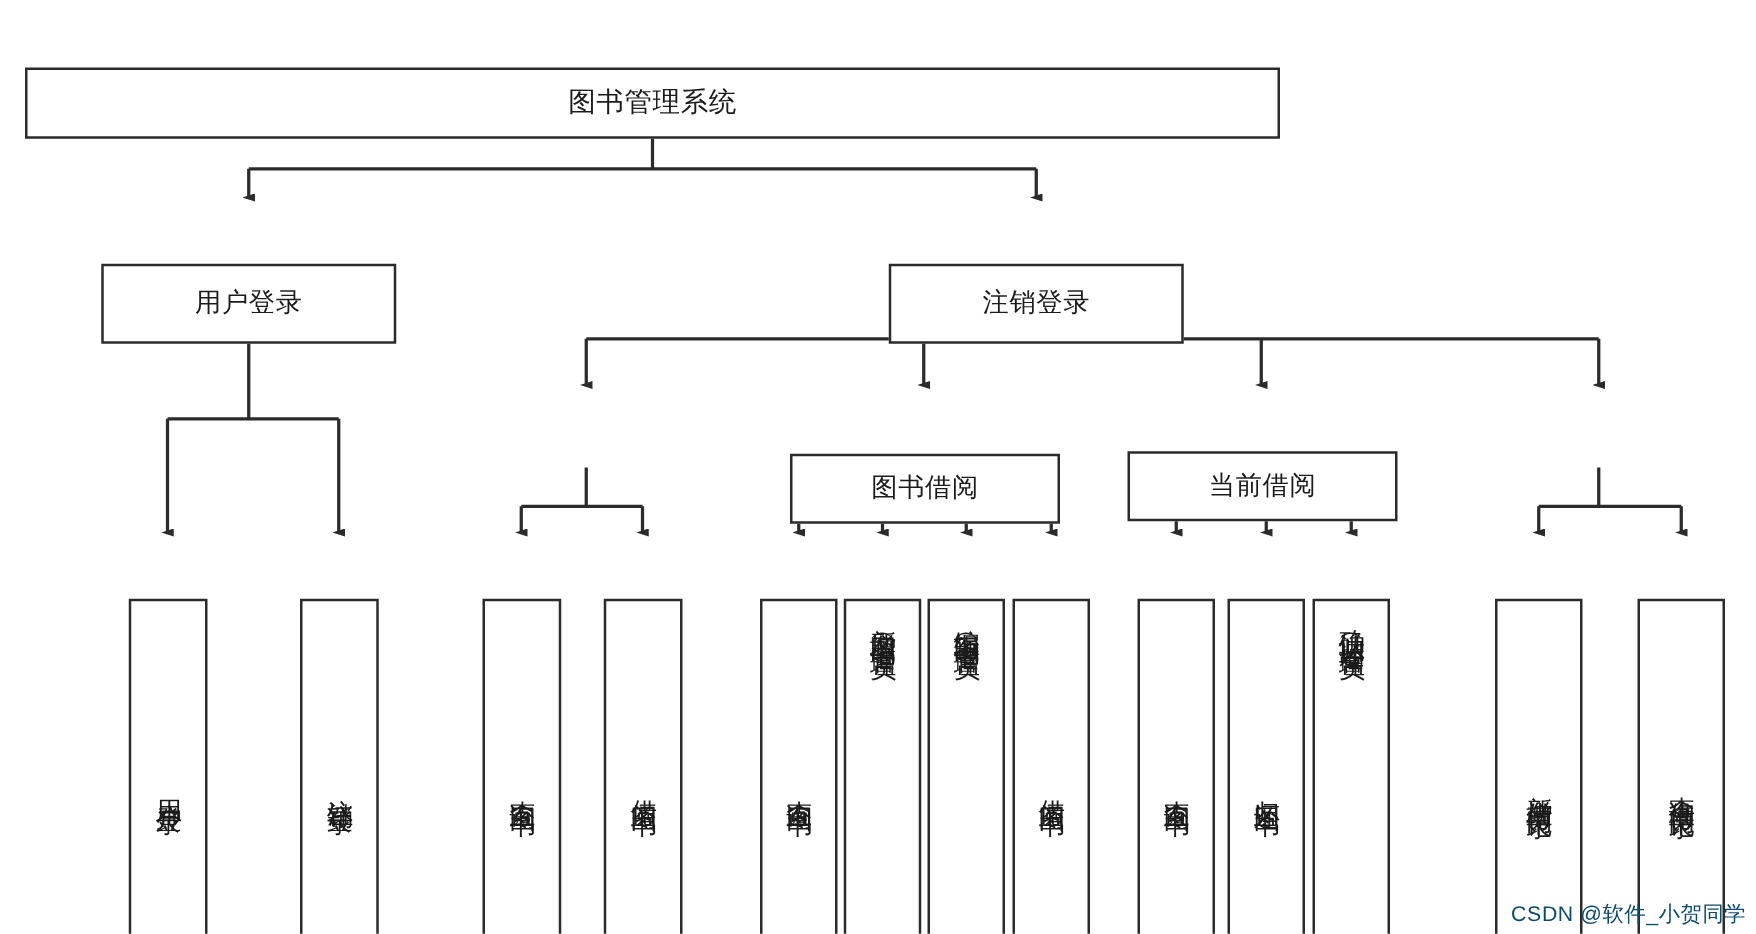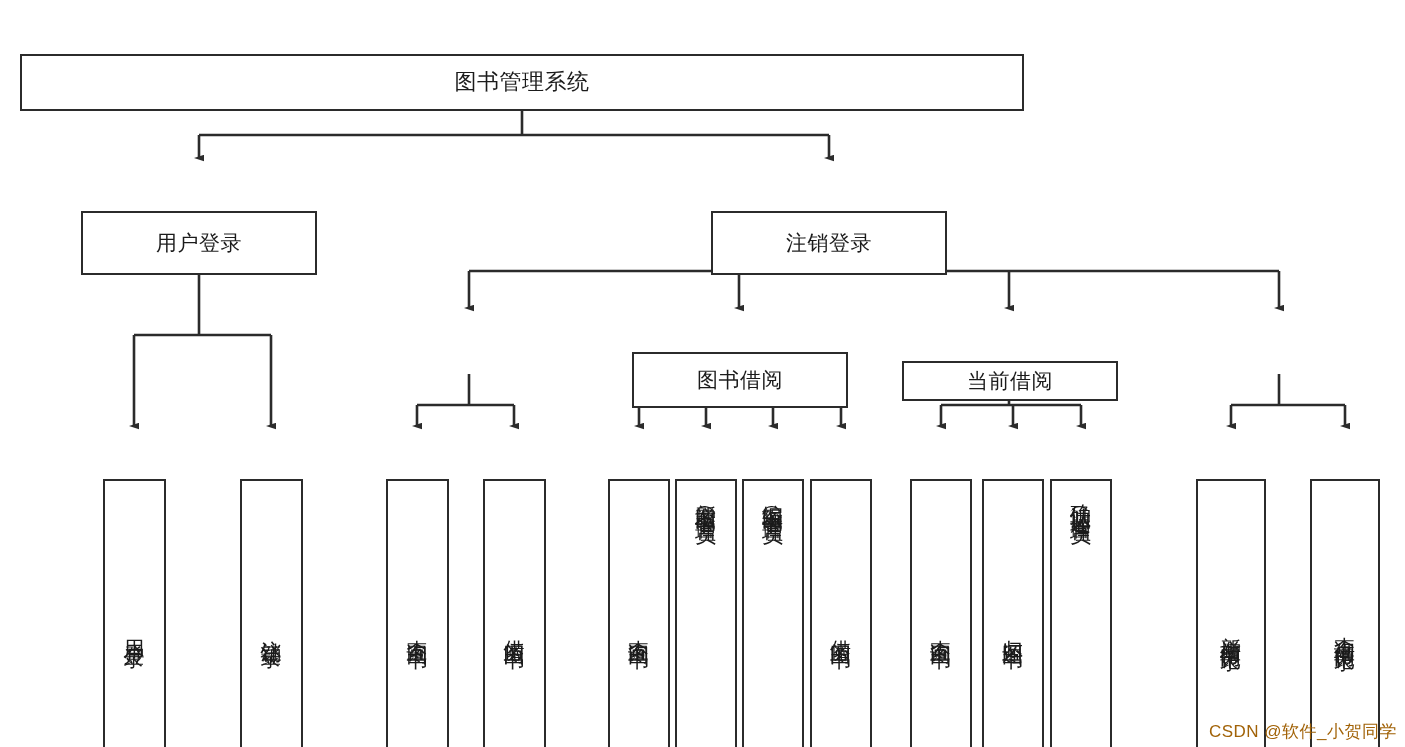--- a/index.html
+++ b/index.html
@@ -74,21 +74,21 @@
     color: #1b1b1b;
     letter-spacing: 3px;
     line-height: 1;
     white-space: nowrap;
   }
   .watermark {
     position: absolute;
     right: 8px;
     bottom: 4px;
     font-size: 17px;
-    color: #a16207;
+    color: #0c4a6e;
     white-space: nowrap;
     letter-spacing: 0.5px;
   }
 </style>
 </head>
 <body>
 
 <div id="diagram-root">
 
   <svg class="diagram-canvas" viewBox="0 0 1405 747">
@@ -157,24 +157,24 @@
     <span class="node-label-h">图书管理系统</span>
   </div>
 
   <div class="node-box" style="left:81px; top:168px; width:236px; height:64px;">
     <span class="node-label-h">用户登录</span>
   </div>
   <div class="node-box" style="left:711px; top:168px; width:236px; height:64px;">
     <span class="node-label-h">注销登录</span>
   </div>
 
-  <div class="node-box" style="left:632px; top:309px; width:216px; height:56px;">
+  <div class="node-box" style="left:632px; top:320px; width:216px; height:56px;">
     <span class="node-label-h">图书借阅</span>
   </div>
-  <div class="node-box" style="left:902px; top:318px; width:216px; height:40px;">
+  <div class="node-box" style="left:902px; top:318px; width:216px; height:56px;">
     <span class="node-label-h">当前借阅</span>
   </div>
 
   <div class="node-box leaf-box" style="left:103px; top:436px; width:63px; height:299px;">
     <div class="leaf-inner">
       <span class="node-label-v">用户登录</span>
     </div>
   </div>
   <div class="node-box leaf-box" style="left:240px; top:436px; width:63px; height:299px;">
     <div class="leaf-inner">

